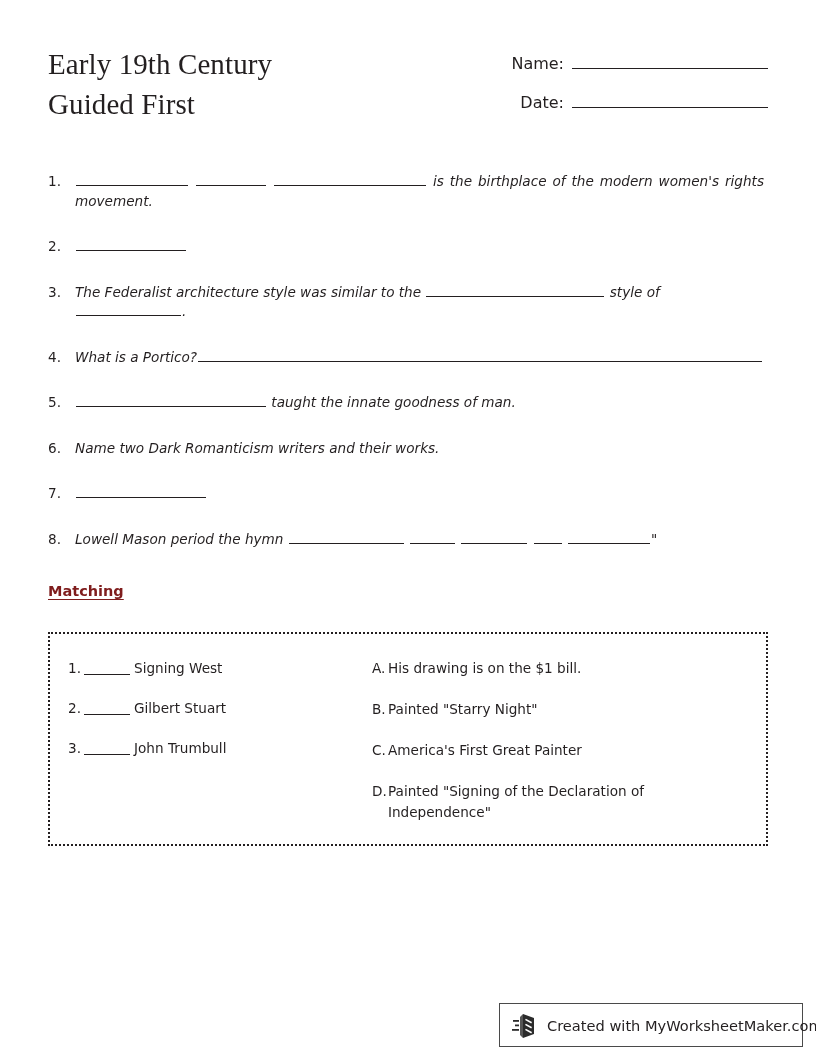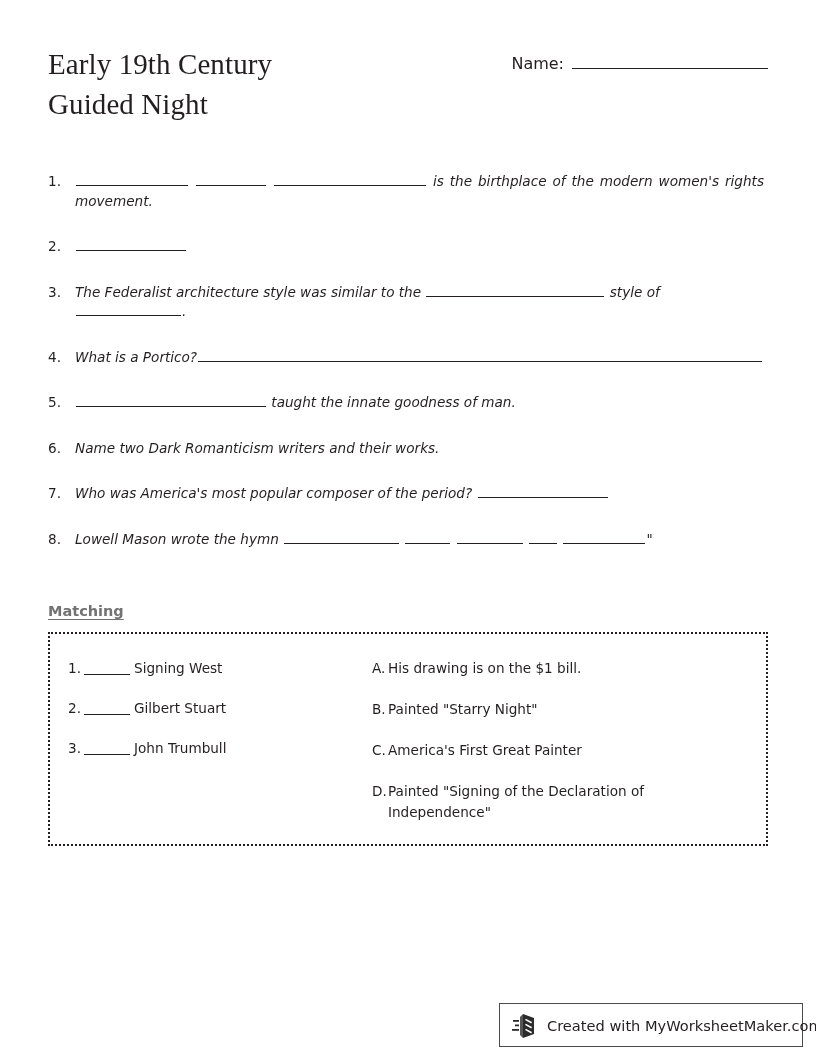--- a/index.html
+++ b/index.html
@@ -109,22 +109,21 @@
 
   
   .matching-head {
     position: absolute;
     left: 48px;
     top: 583px;
     font-size: 14.5px;
     font-weight: bold;
     text-decoration: underline;
     text-underline-offset: 3px;
-    color: #737373;
-    margin-top: 20px;
+    color: #7f1d1d;
   }
   .match-box {
     position: absolute;
     left: 48px;
     top: 632px;
     width: 720px;
     height: 214px;
     border: 2px dotted #231f20;
     box-sizing: border-box;
   }
@@ -211,28 +210,32 @@
   }
 </style>
 </head>
 <body>
 
 <div class="page">
 
   <div class="header">
     <div class="doc-title">
       <div>Early 19th Century</div>
-      <div>Guided Night</div>
+      <div>Guided First</div>
     </div>
 
     <div class="namedate">
       <div class="nd-row">
         <span class="nd-label">Name:</span>
         <span class="nd-line"></span>
       </div>
+      <div class="nd-row">
+        <span class="nd-label">Date:</span>
+        <span class="nd-line"></span>
+      </div>
     </div>
   </div>
 
   <div class="questions">
 
     <div class="q q-justify">
       <span class="q-num">1.</span>
       <span class="q-body"><span class="blank" style="width:112px"></span> <span class="blank" style="width:70px"></span> <span class="blank" style="width:152px"></span><span> is the birthplace of the modern women's rights movement.</span></span>
     </div>
 
@@ -256,26 +259,26 @@
       <span class="q-body"><span class="blank" style="width:190px"></span><span> taught the innate goodness of man.</span></span>
     </div>
 
     <div class="q">
       <span class="q-num">6.</span>
       <span class="q-body">Name two Dark Romanticism writers and their works.</span>
     </div>
 
     <div class="q">
       <span class="q-num">7.</span>
-      <span class="q-body"><span>Who was America's most popular composer of the period? </span><span class="blank" style="width:130px"></span></span>
+      <span class="q-body"><span class="blank" style="width:130px"></span></span>
     </div>
 
     <div class="q">
       <span class="q-num">8.</span>
-      <span class="q-body"><span>Lowell Mason wrote the hymn </span><span class="blank" style="width:115px"></span> <span class="blank" style="width:45px"></span> <span class="blank" style="width:66px"></span> <span class="blank" style="width:28px"></span> <span class="blank" style="width:82px"></span><span>"</span></span>
+      <span class="q-body"><span>Lowell Mason period the hymn </span><span class="blank" style="width:115px"></span> <span class="blank" style="width:45px"></span> <span class="blank" style="width:66px"></span> <span class="blank" style="width:28px"></span> <span class="blank" style="width:82px"></span><span>"</span></span>
     </div>
 
   </div>
 
   <div class="matching-head">Matching</div>
 
   <div class="match-box">
     <div class="match-inner">
 
       <div class="match-left">

